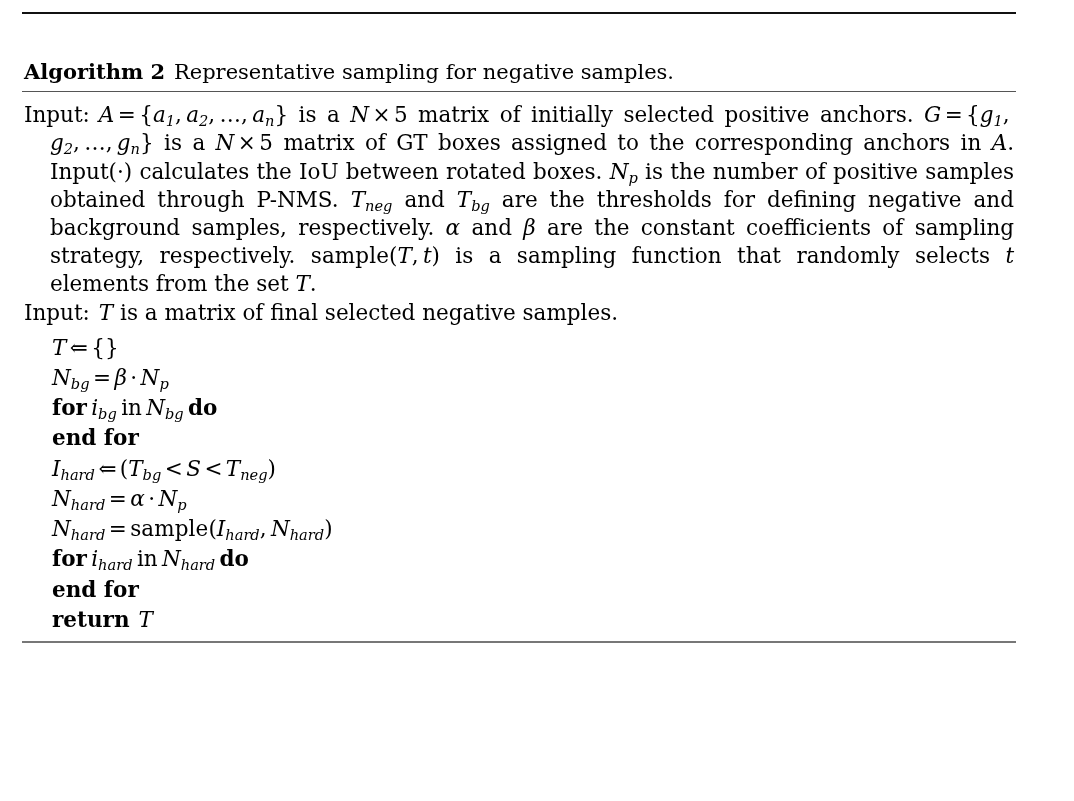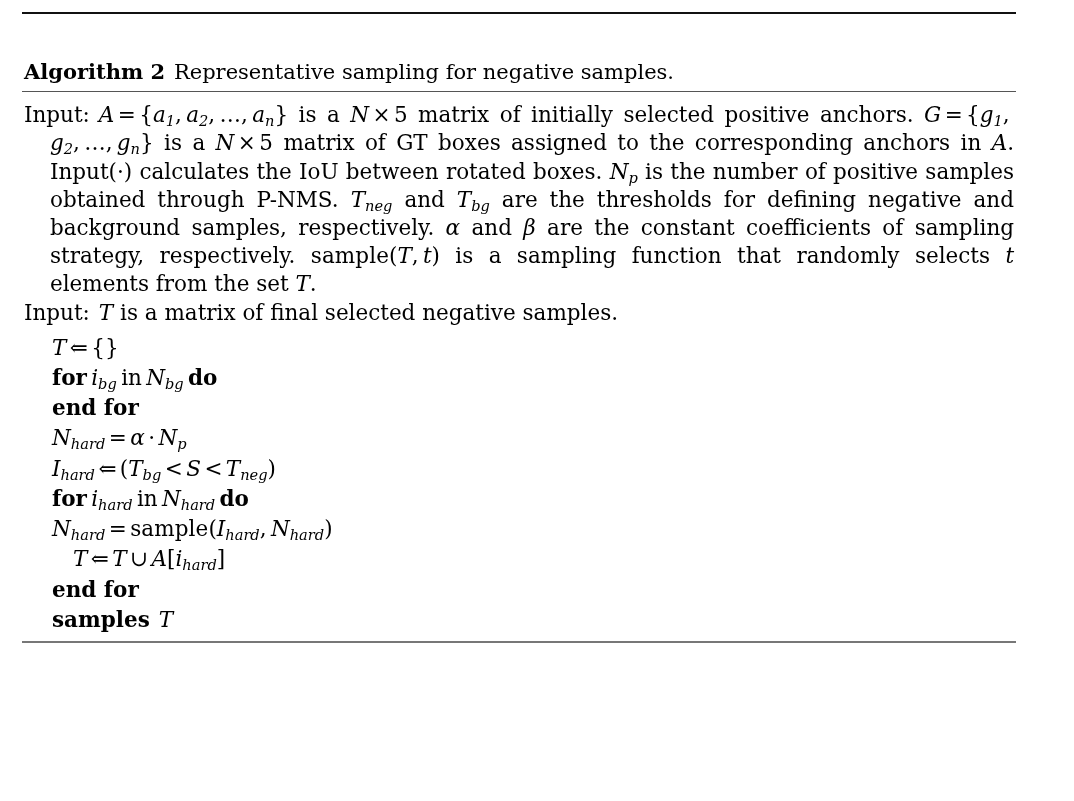--- a/index.html
+++ b/index.html
@@ -134,39 +134,39 @@
 
     <div class="out-line"><span class="lead">Input:</span><span class="sp-w"></span><span class="cal">T</span> is a matrix of final selected negative samples.</div>
 
   </div>
 
   <div class="body">
 
     <div class="line"><span class="cal">T</span><span class="op">⇐</span><span class="mr">{}</span></div>
 
 
+    <div class="line"><span class="mi">N</span><sub>bg</sub><span class="op">=</span><span class="gk">β</span><span class="op">·</span><span class="mi">N</span><sub>p</sub></div>
 
 
 
     <div class="line"><span class="mb">for</span> <span class="mi">i</span><sub>bg</sub> <span class="mr">in</span> <span class="cal">N</span><sub>bg</sub> <span class="mb">do</span></div>
 
 
     <div class="line"><span class="mb">end for</span></div>
 
+    <div class="line"><span class="cal">I</span><sub>hard</sub><span class="op">⇐</span><span class="mr">(</span><span class="mi">T</span><sub>bg</sub><span class="op">&lt;</span><span class="cal">S</span><span class="op">&lt;</span><span class="mi">T</span><sub>neg</sub><span class="mr">)</span></div>
+
     <div class="line"><span class="mi">N</span><sub>hard</sub><span class="op">=</span><span class="gk">α</span><span class="op">·</span><span class="mi">N</span><sub>p</sub></div>
 
-    <div class="line"><span class="cal">I</span><sub>hard</sub><span class="op">⇐</span><span class="mr">(</span><span class="mi">T</span><sub>bg</sub><span class="op">&lt;</span><span class="cal">S</span><span class="op">&lt;</span><span class="mi">T</span><sub>neg</sub><span class="mr">)</span></div>
+    <div class="line"><span class="cal">N</span><sub>hard</sub><span class="op">=</span><span class="fn">sample</span><span class="mr">(</span><span class="cal">I</span><sub>hard</sub><span class="mr">,</span> <span class="mi">N</span><sub>hard</sub><span class="mr">)</span></div>
 
     <div class="line"><span class="mb">for</span> <span class="mi">i</span><sub>hard</sub> <span class="mr">in</span> <span class="cal">N</span><sub>hard</sub> <span class="mb">do</span></div>
 
-    <div class="line"><span class="cal">N</span><sub>hard</sub><span class="op">=</span><span class="fn">sample</span><span class="mr">(</span><span class="cal">I</span><sub>hard</sub><span class="mr">,</span> <span class="mi">N</span><sub>hard</sub><span class="mr">)</span></div>
-
-    <div class="line ind1"><span class="cal">T</span><span class="op">⇐</span><span class="cal">T</span><span class="op">∪</span><span class="cal">A</span><span class="mr">[</span><span class="mi">i</span><sub>hard</sub><span class="mr">]</span></div>
 
     <div class="line"><span class="mb">end for</span></div>
 
-    <div class="line"><span class="mb">samples</span><span class="sp-w"></span><span class="cal">T</span></div>
+    <div class="line"><span class="mb">return</span><span class="sp-w"></span><span class="cal">T</span></div>
 
   </div>
 
   <div class="rule-bottom"></div>
 
 </div>
 
 </body></html>

